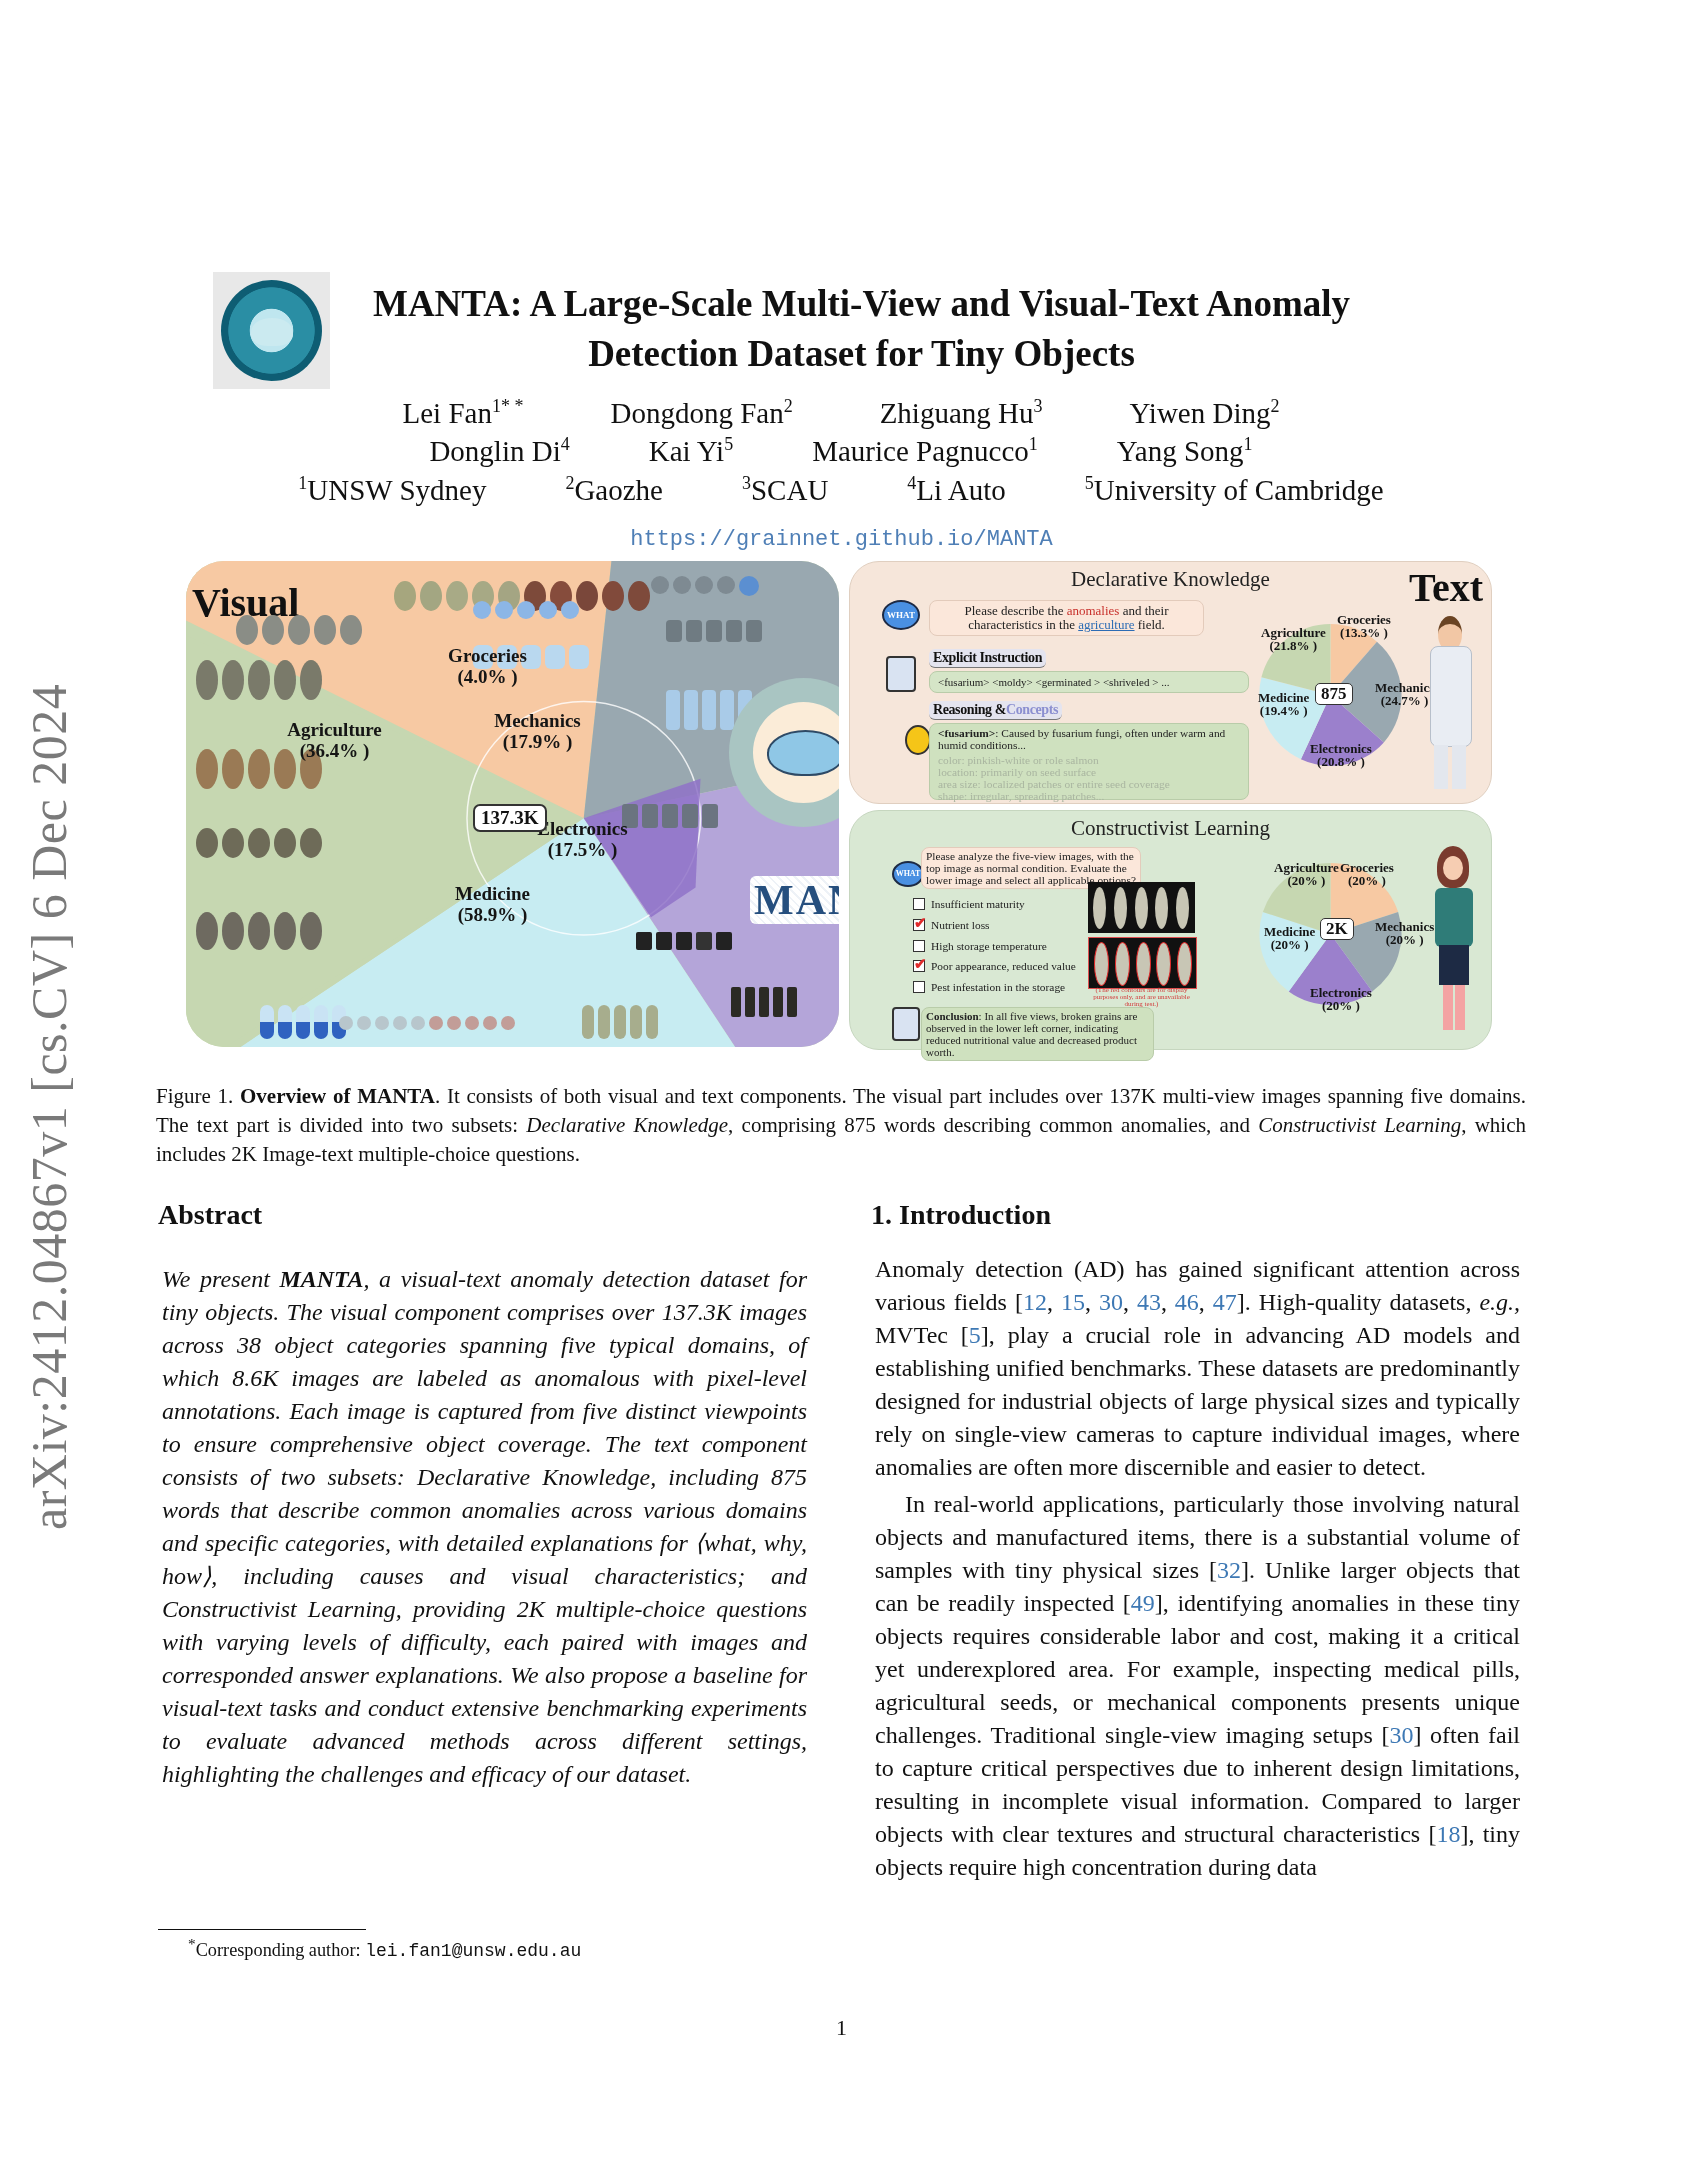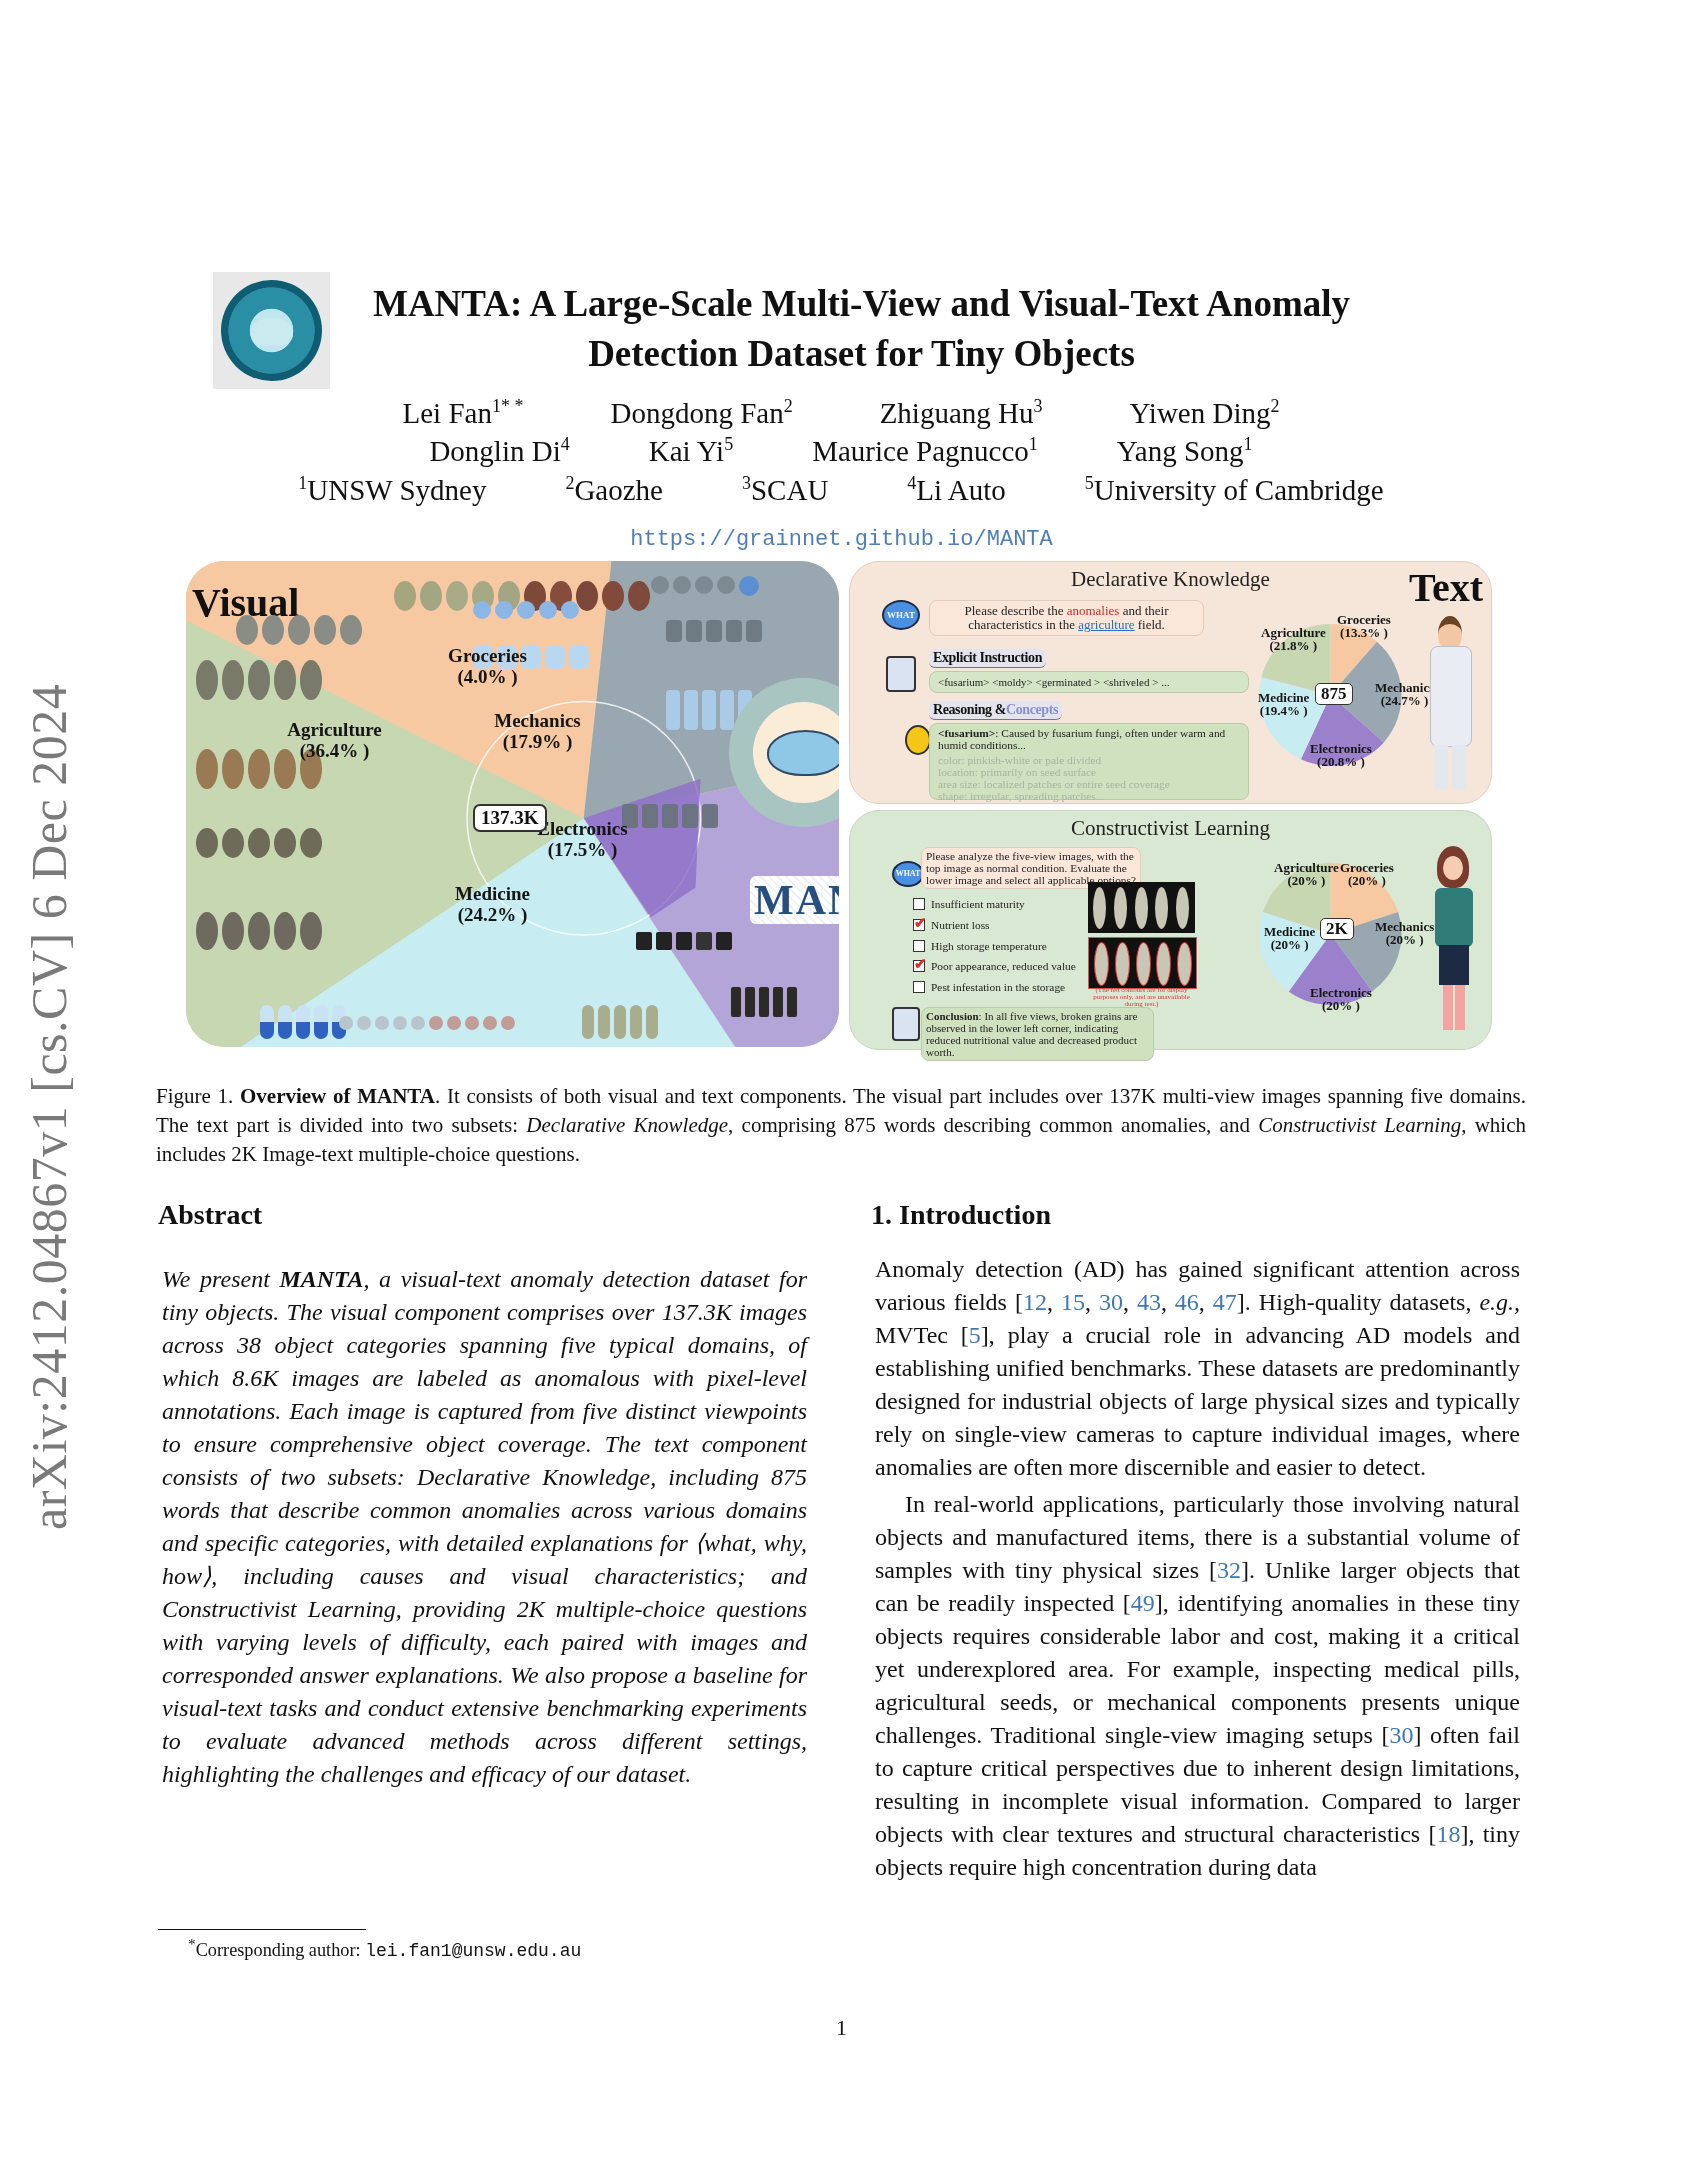--- a/index.html
+++ b/index.html
@@ -261,21 +261,21 @@
   <div class="slice-label" style="left:297px; top:149px; width:109px;">
     <div>Mechanics</div>
       <div>(17.9% )</div>
   </div>
   <div class="slice-label" style="left:337px; top:257px; width:119px;">
     <div>Electronics</div>
       <div>(17.5% )</div>
   </div>
   <div class="slice-label" style="left:252px; top:322px; width:109px;">
     <div>Medicine</div>
-      <div>(24.2% )</div>
+      <div>(58.9% )</div>
   </div>
   <div class="center-badge" style="left:287px; top:243px;">137.3K</div>
 
   <div class="mascot">
     <div class="mascot-inner">
         <div class="mascot-body"></div>
       </div>
   </div>
   <div class="manta-word">MANTA</div>
 </div>
@@ -290,21 +290,21 @@
   </div>
 
   <div class="icon-circ" style="left:36px; top:94px; width:26px; height:32px; border-radius:4px; background:#d9e3f2; border:2px solid #333;"></div>
   <div class="tag" style="left:79px; top:87px;">Explicit Instruction</div>
   <div class="bubble" style="left:79px; top:109px; width:302px; background:#d5e5c7; border:1px solid #b9cca9; font-size:11px;">&lt;fusarium&gt;  &lt;moldy&gt; &lt;germinated &gt;  &lt;shriveled &gt; ...</div>
 
   <div class="tag" style="left:79px; top:139px;"><span>Reasoning &amp;</span><span style="color:#8b8fd0">Concepts</span></div>
   <div class="icon-circ" style="left:55px; top:163px; width:22px; height:26px; background:#f5c518; border:2px solid #333;"></div>
   <div class="bubble" style="left:79px; top:161px; width:302px; height:69px; background:#cfe1bf; border:1px solid #b9cca9; font-size:11.4px; line-height:12px;">
     <div><b>&lt;fusarium&gt;</b><span>: Caused by fusarium fungi, often under warm and humid conditions...</span></div>
-    <div style="color:#a9b5a0; margin-top:3px;">color: pinkish-white or pale divided</div>
+    <div style="color:#a9b5a0; margin-top:3px;">color: pinkish-white or role salmon</div>
     <div style="color:#a9b5a0;">location: primarily on seed surface</div>
     <div style="color:#a9b5a0;">area size: localized patches or entire seed coverage</div>
     <div style="color:#a9b5a0;">shape:  irregular, spreading patches...</div>
   </div>
 
   <svg class="abs" style="left:406px; top:54px;" width="149" height="158" viewBox="0 0 150 160">
     <g transform="translate(75,80)">
       <path d="M0,0 L0,-72 A72,72 0 0 1 47,-54 Z" fill="#f7c9a3"></path>
       <path d="M0,0 L47,-54 A72,72 0 0 1 54,48 Z" fill="#99a8b0"></path>
       <path d="M0,0 L54,48 A72,72 0 0 1 -30,65 Z" fill="#9b80cc"></path>

